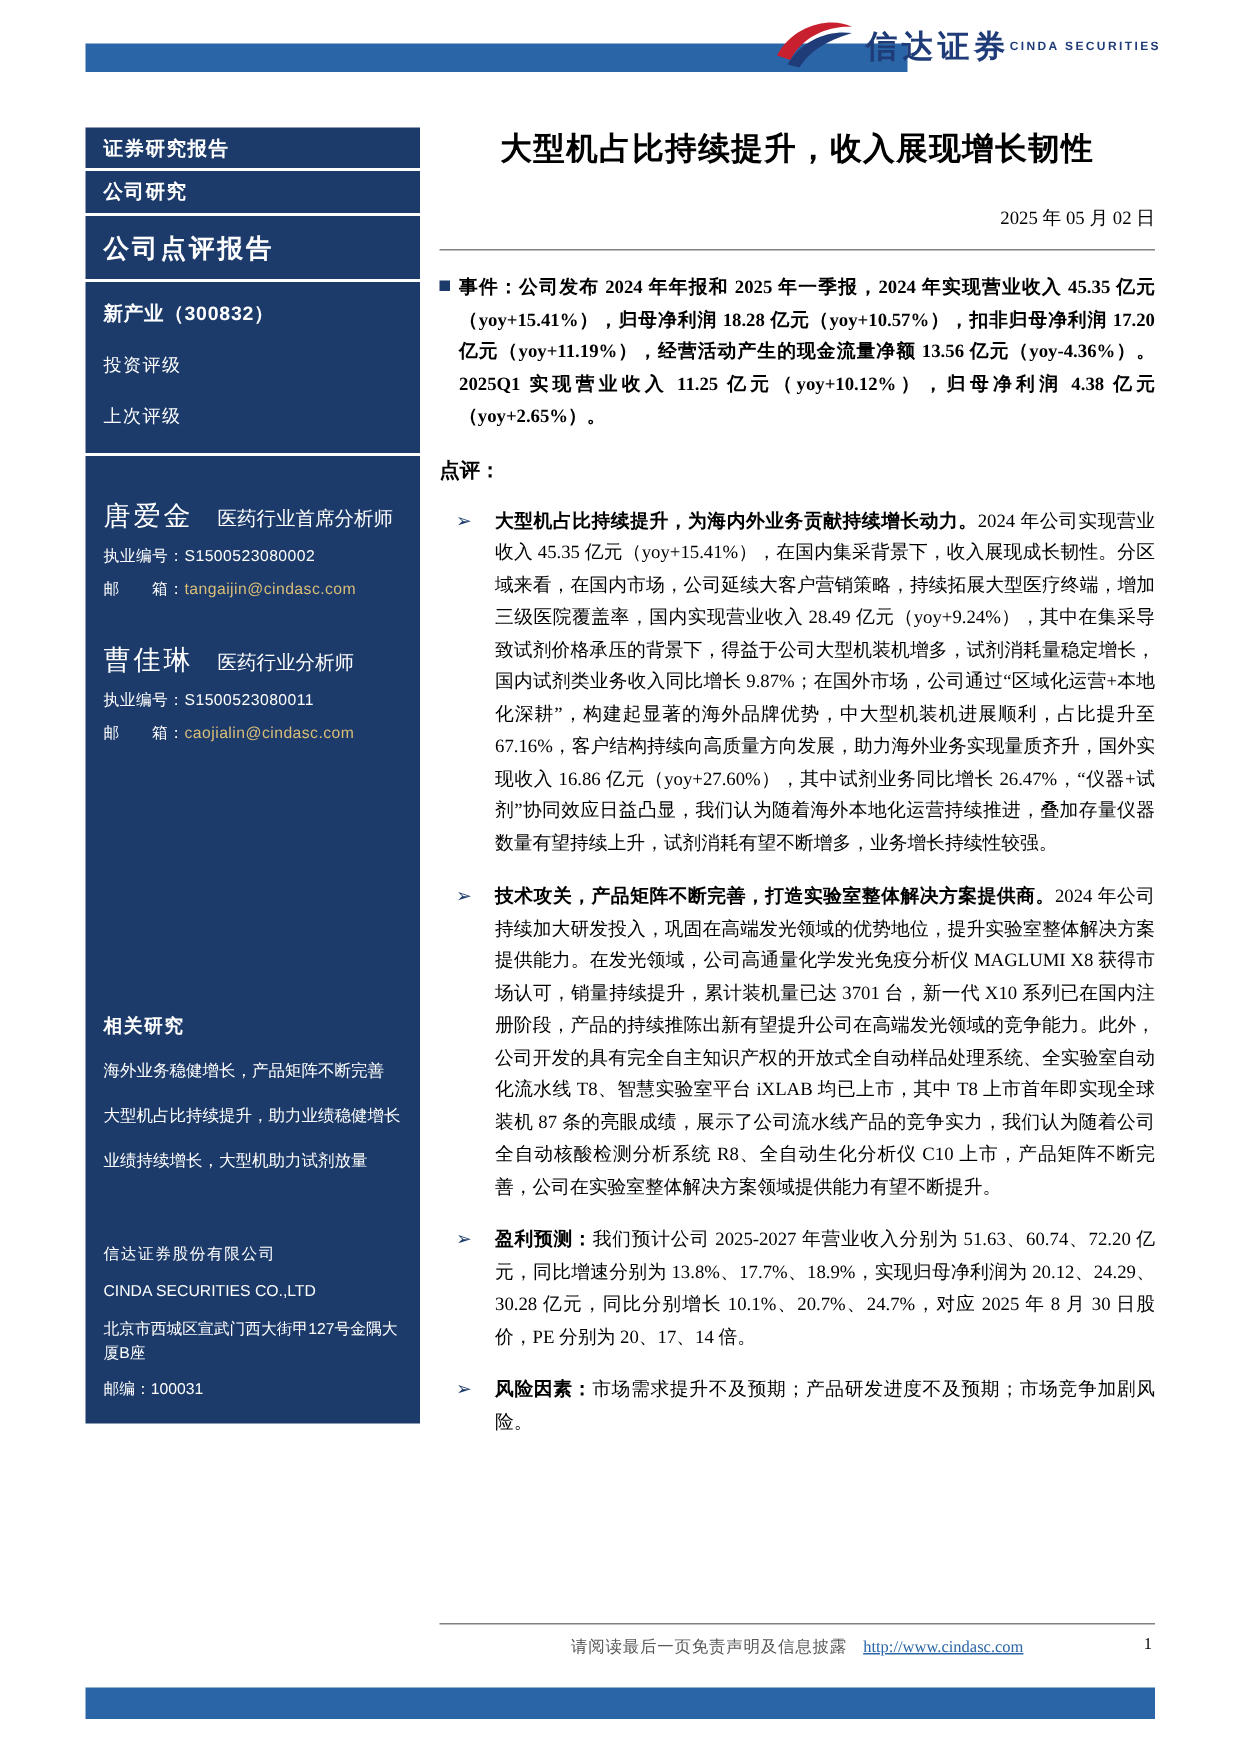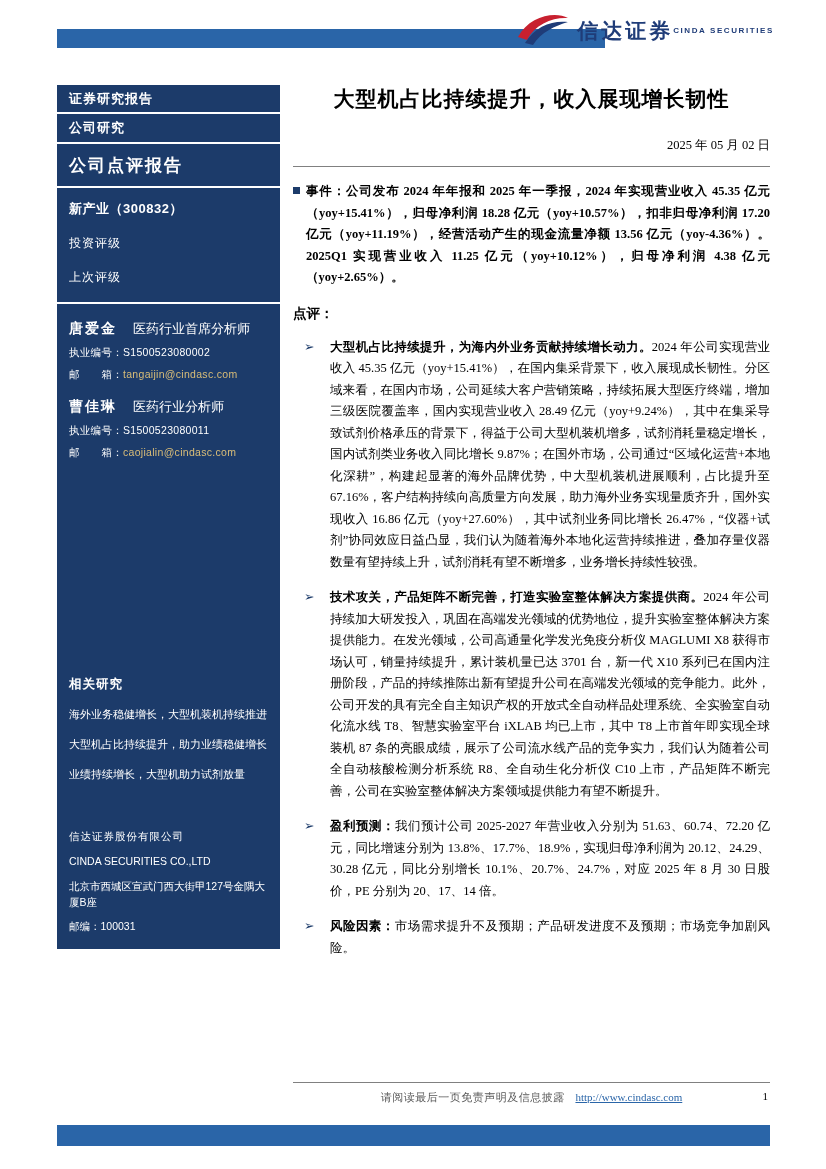--- a/index.html
+++ b/index.html
@@ -20,21 +20,21 @@
   .sb-block{background:#1c3b6a;color:#fff;box-sizing:border-box;}
   .sb-b1{height:27px;display:flex;align-items:center;padding-left:12px;font-size:13px;font-weight:bold;letter-spacing:1px;}
   .sb-b2{height:28px;display:flex;align-items:center;padding-left:12px;font-size:13px;font-weight:bold;letter-spacing:1px;}
   .sb-b3{height:42px;display:flex;align-items:center;padding-left:12px;font-size:17px;font-weight:bold;letter-spacing:2px;}
   .sb-b4{height:114px;padding:12px 12px 0 12px;}
   .sb-company{font-size:13px;font-weight:bold;letter-spacing:.5px;}
   .sb-rating{font-size:12px;margin-top:17px;letter-spacing:1px;}
   .sb-b5{flex:1;display:flex;flex-direction:column;padding:16px 12px 14px 12px;}
   .analyst{margin-bottom:16px;}
   .an-name-row{display:flex;align-items:baseline;gap:16px;}
-  .an-name{font-size:14px;font-weight:bold;letter-spacing:2px;}
+  .an-name{font-size:18px;font-weight:normal;letter-spacing:2px;margin-top:12px;}
   .an-title{font-size:13px;}
   .an-line{font-size:10.5px;margin-top:8px;letter-spacing:.3px;}
   .an-email-val{color:#d9bd78;}
   .sb-spacer{flex:1;}
   .related-title{font-size:12.5px;font-weight:bold;letter-spacing:1px;margin-bottom:12px;}
   .related-item{font-size:11px;line-height:1.65;margin-bottom:12px;}
   .company-info{margin-top:34px;}
   .ci-line{font-size:10.5px;line-height:1.5;margin-top:9px;}
   .ci-line:first-child{margin-top:0;letter-spacing:1px;}
 
@@ -111,21 +111,21 @@
         <div class="an-line">执业编号：S1500523080011</div>
         <div class="an-line">
           <span>邮　　箱：</span><span class="an-email-val">caojialin@cindasc.com</span>
         </div>
       </div>
 
       <div class="sb-spacer"></div>
 
       <div>
         <div class="related-title">相关研究</div>
-        <div class="related-item">海外业务稳健增长，大型机装机持续推进</div>
+        <div class="related-item">海外业务稳健增长，产品矩阵不断完善</div>
         <div class="related-item">大型机占比持续提升，助力业绩稳健增长</div>
         <div class="related-item">业绩持续增长，大型机助力试剂放量</div>
       </div>
 
       <div class="company-info">
         <div class="ci-line">信达证券股份有限公司</div>
         <div class="ci-line">CINDA SECURITIES CO.,LTD</div>
         <div class="ci-line">北京市西城区宣武门西大街甲127号金隅大厦B座</div>
         <div class="ci-line">邮编：100031</div>
       </div>

